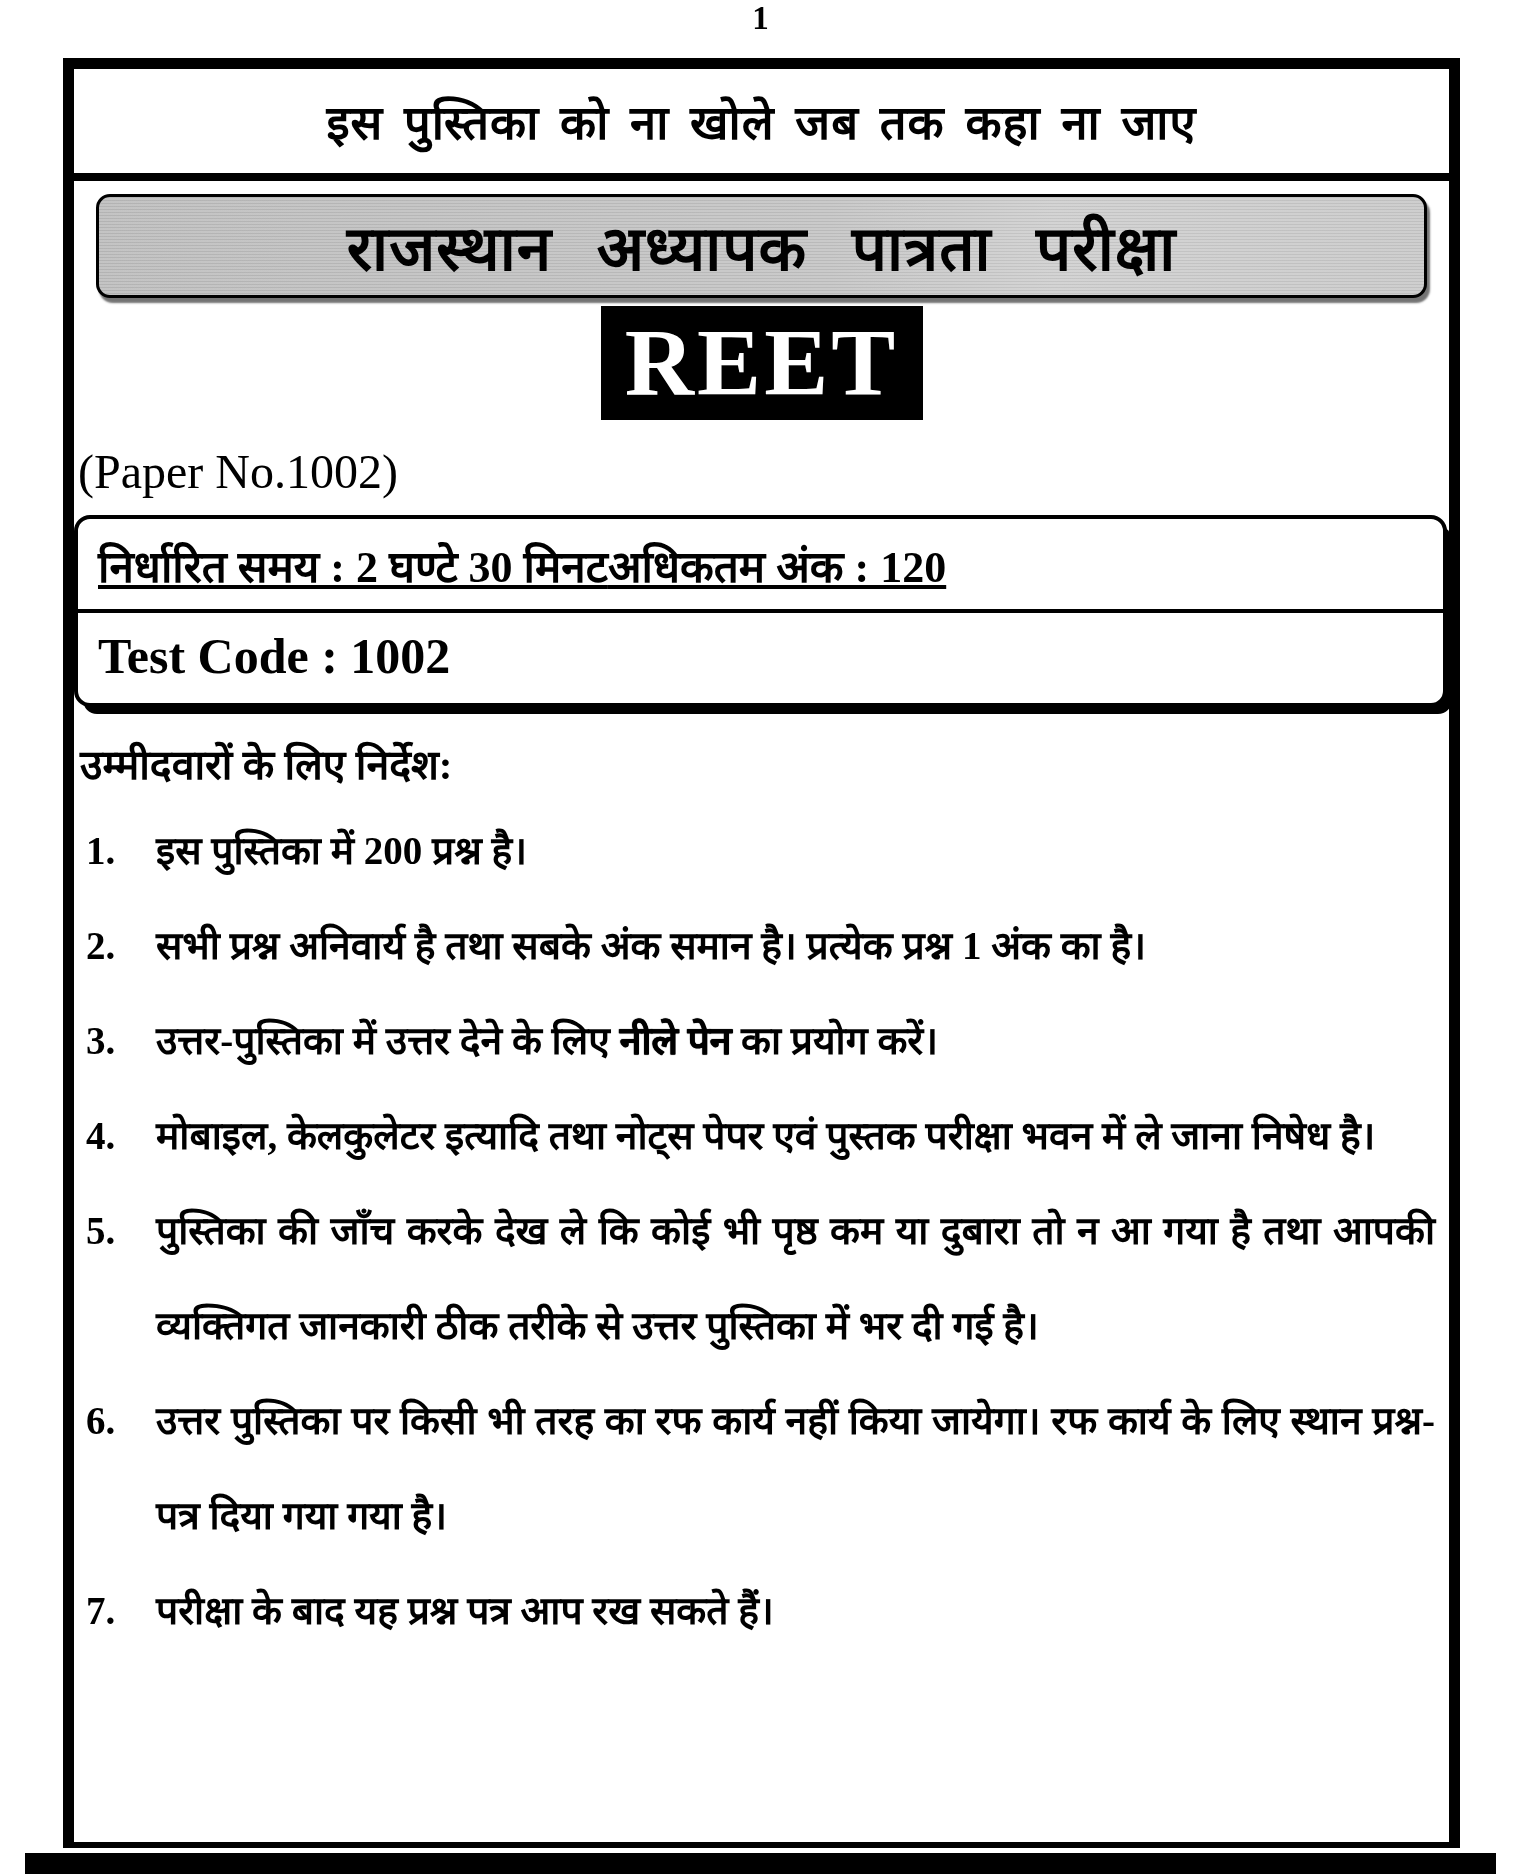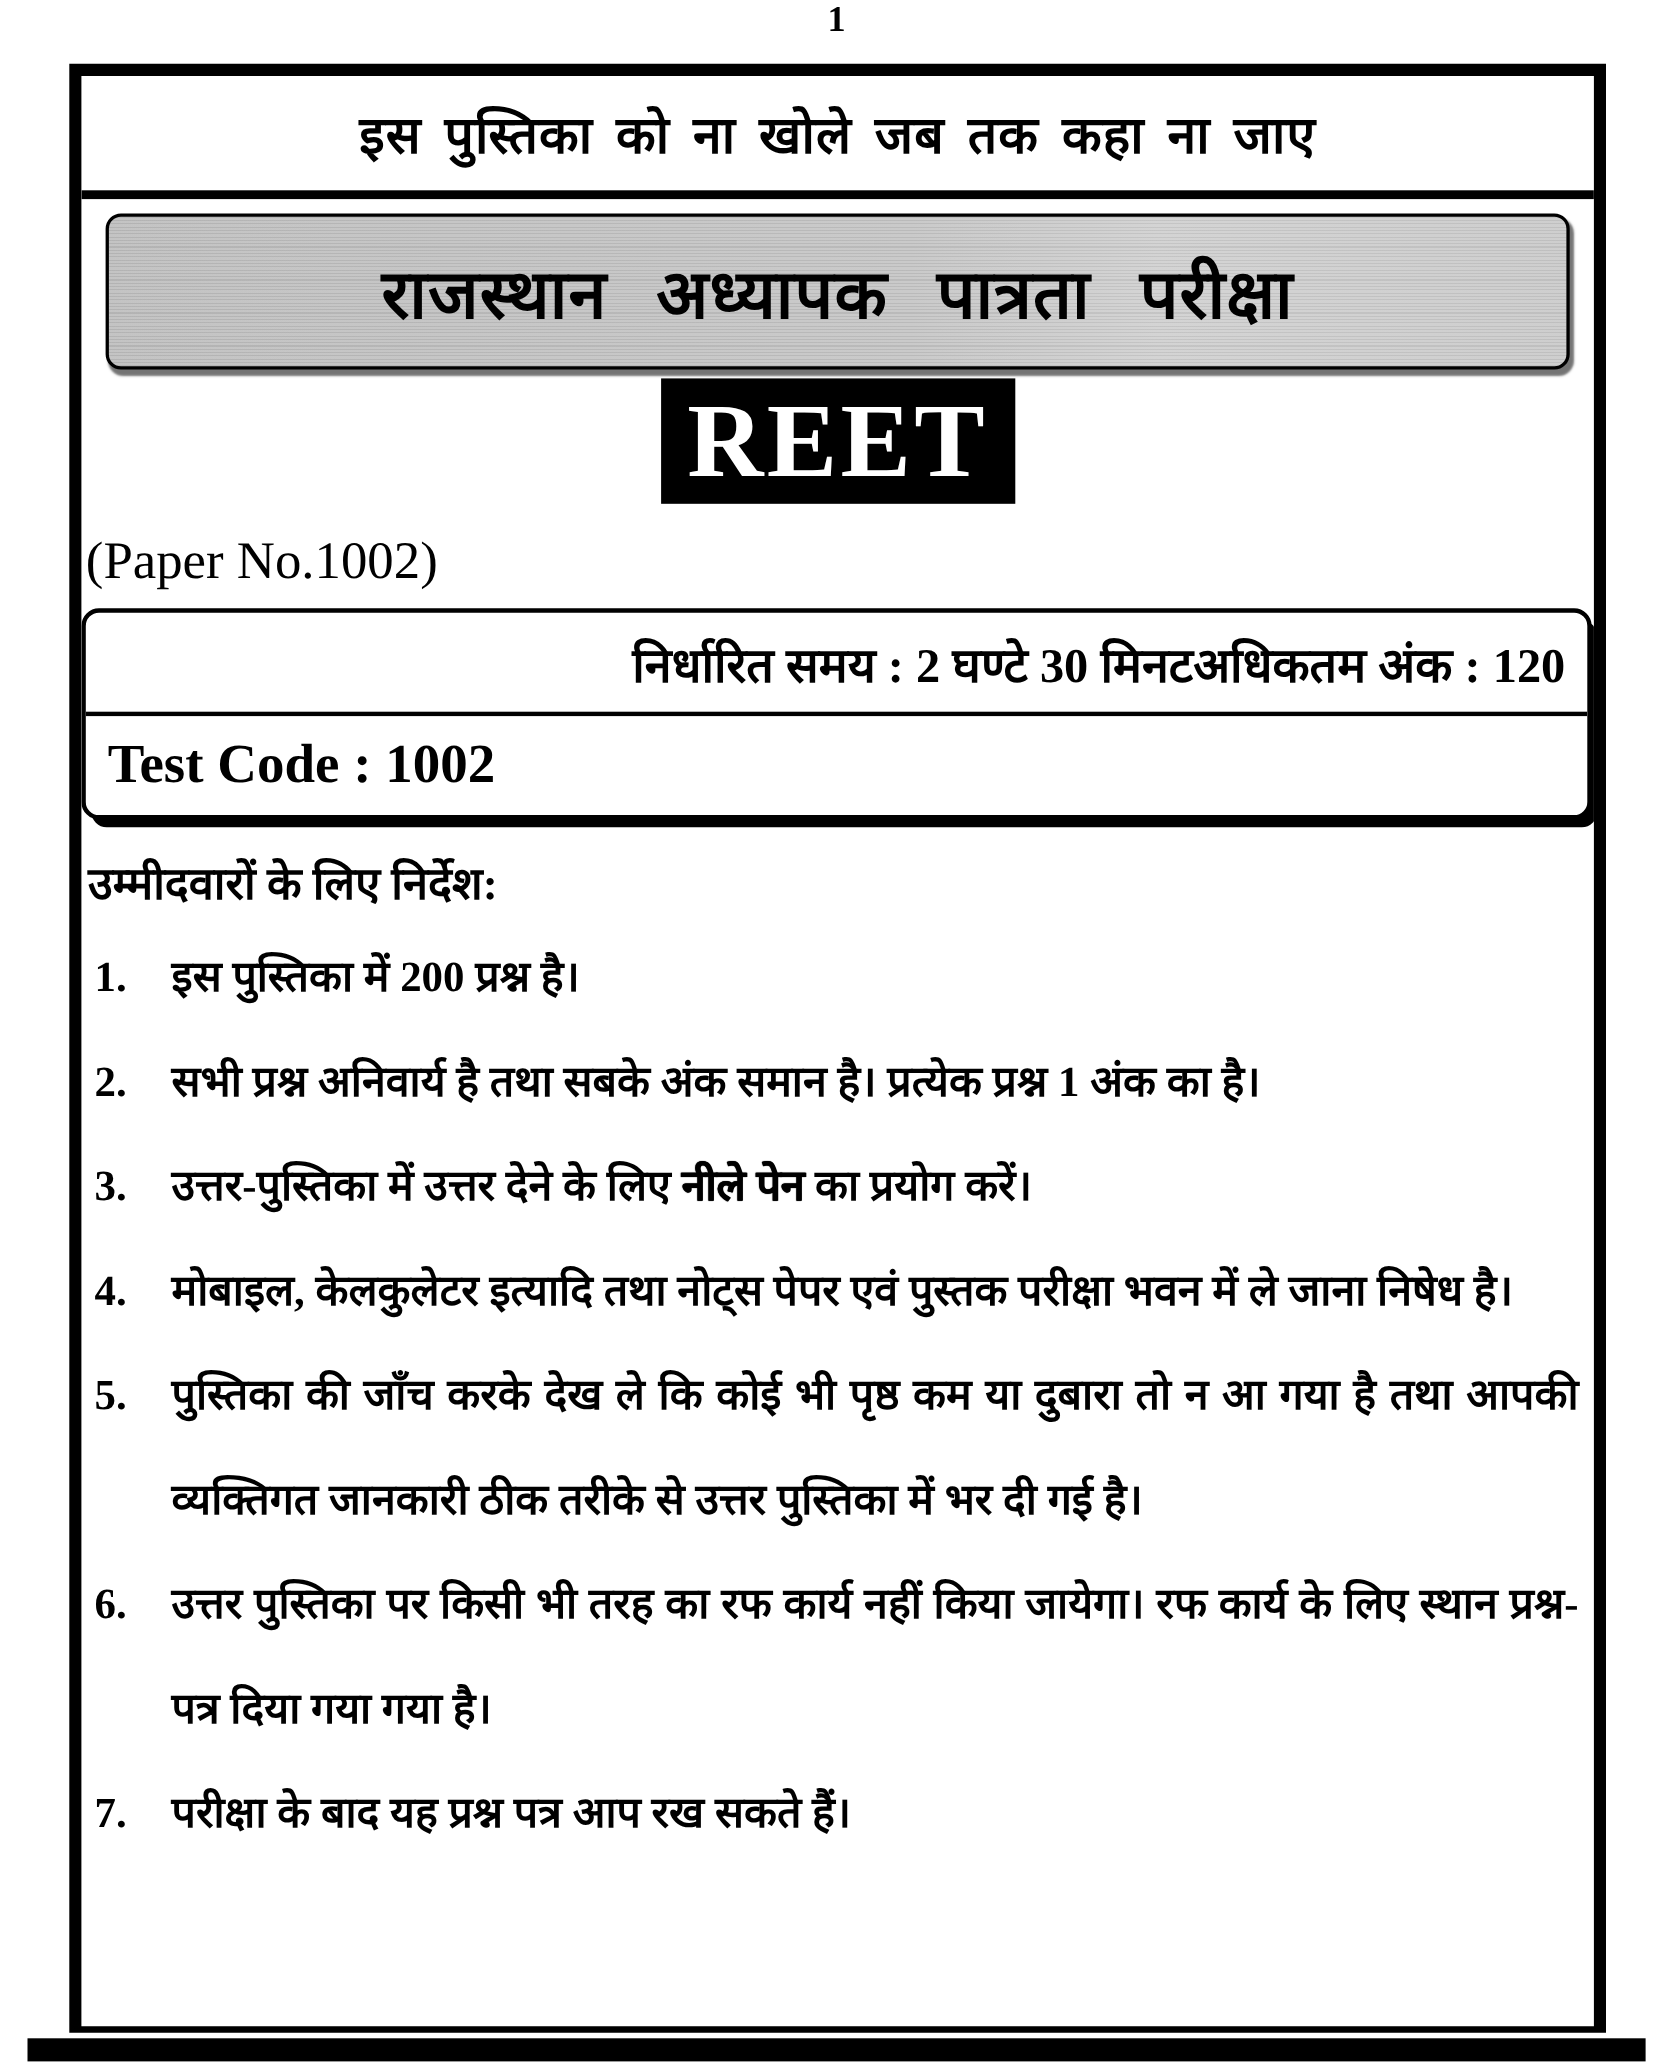--- a/index.html
+++ b/index.html
@@ -22,21 +22,21 @@
     background:#fff; overflow:hidden;
   }
 
   .notice {
     height:112px; border-bottom:8px solid #000;
     display:flex; align-items:center; justify-content:center;
     font-size:47px; font-weight:bold; letter-spacing:1px; word-spacing:8px;
   }
 
   .title-plate {
-    margin:13px 22px 0; height:142px;
+    margin:13px 22px 0; height:104px;
     border:3px solid #000; border-radius:14px;
     background-color:#c6c6c6;
     background-image:
       repeating-linear-gradient(180deg, rgba(0,0,0,0.05) 0 1px, rgba(255,255,255,0.10) 1px 3px),
       linear-gradient(90deg,#bdbdbd 0%,#c4c4c4 55%,#cfcfcf 72%,#c9c9c9 100%);
     box-shadow:3px 5px 2px rgba(70,70,70,0.75);
     display:flex; align-items:center; justify-content:center;
     font-size:62px; font-weight:bold; word-spacing:28px; letter-spacing:1px;
   }
 
@@ -52,23 +52,23 @@
     font-size:48px; font-weight:normal;
   }
 
   .info-box {
     margin:16px 2px 0 0;
     border:4px solid #000; border-radius:16px;
     box-shadow:7px 9px 0 -2px #000;
     background:#fff; overflow:hidden;
   }
   .info-row-1 {
-    display:flex; justify-content:flex-end; align-items:center;
+    display:flex; justify-content:flex-start; align-items:center;
     padding:16px 20px 14px; border-bottom:4px solid #000;
-    font-size:44px; font-weight:bold;
+    font-size:44px; font-weight:bold;text-decoration:underline;
   }
   .info-row-2 {
     text-align:left; padding:14px 20px 18px;
     font-size:50px; font-weight:bold;
   }
 
   .instr-heading {
     margin:28px 0 0 6px;
     font-size:41px; font-weight:bold;
   }

